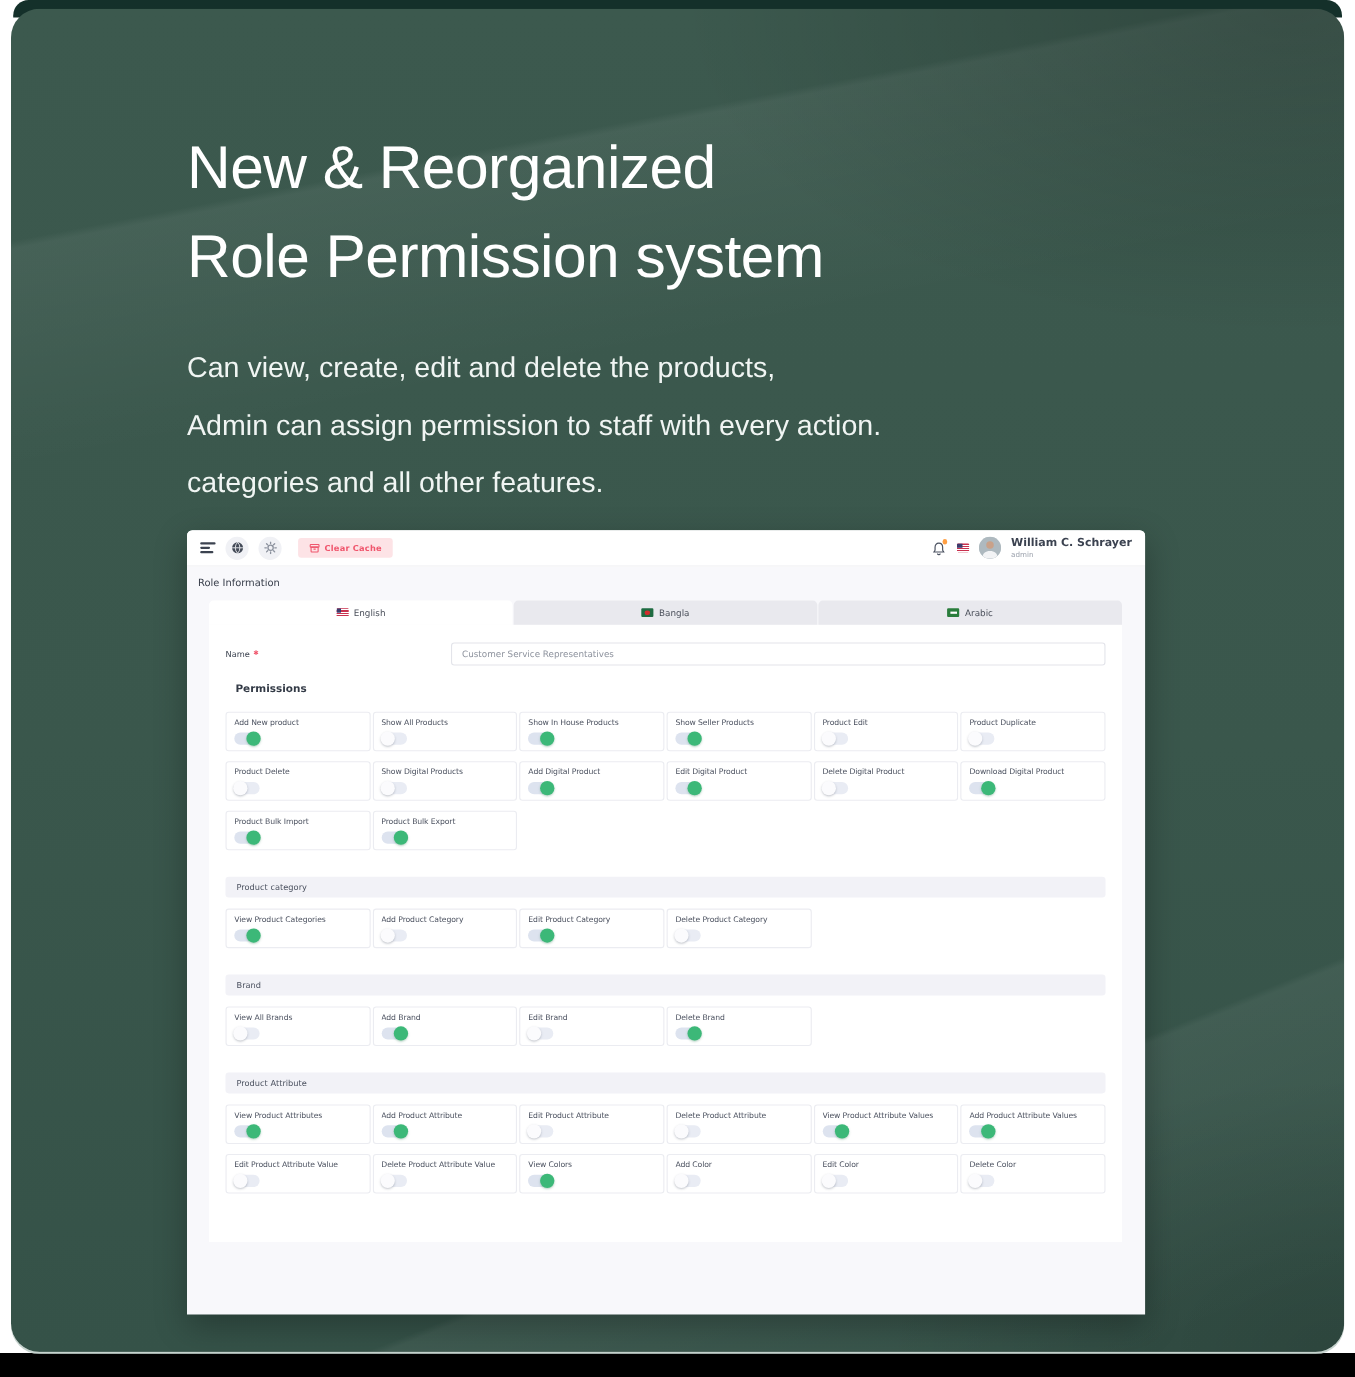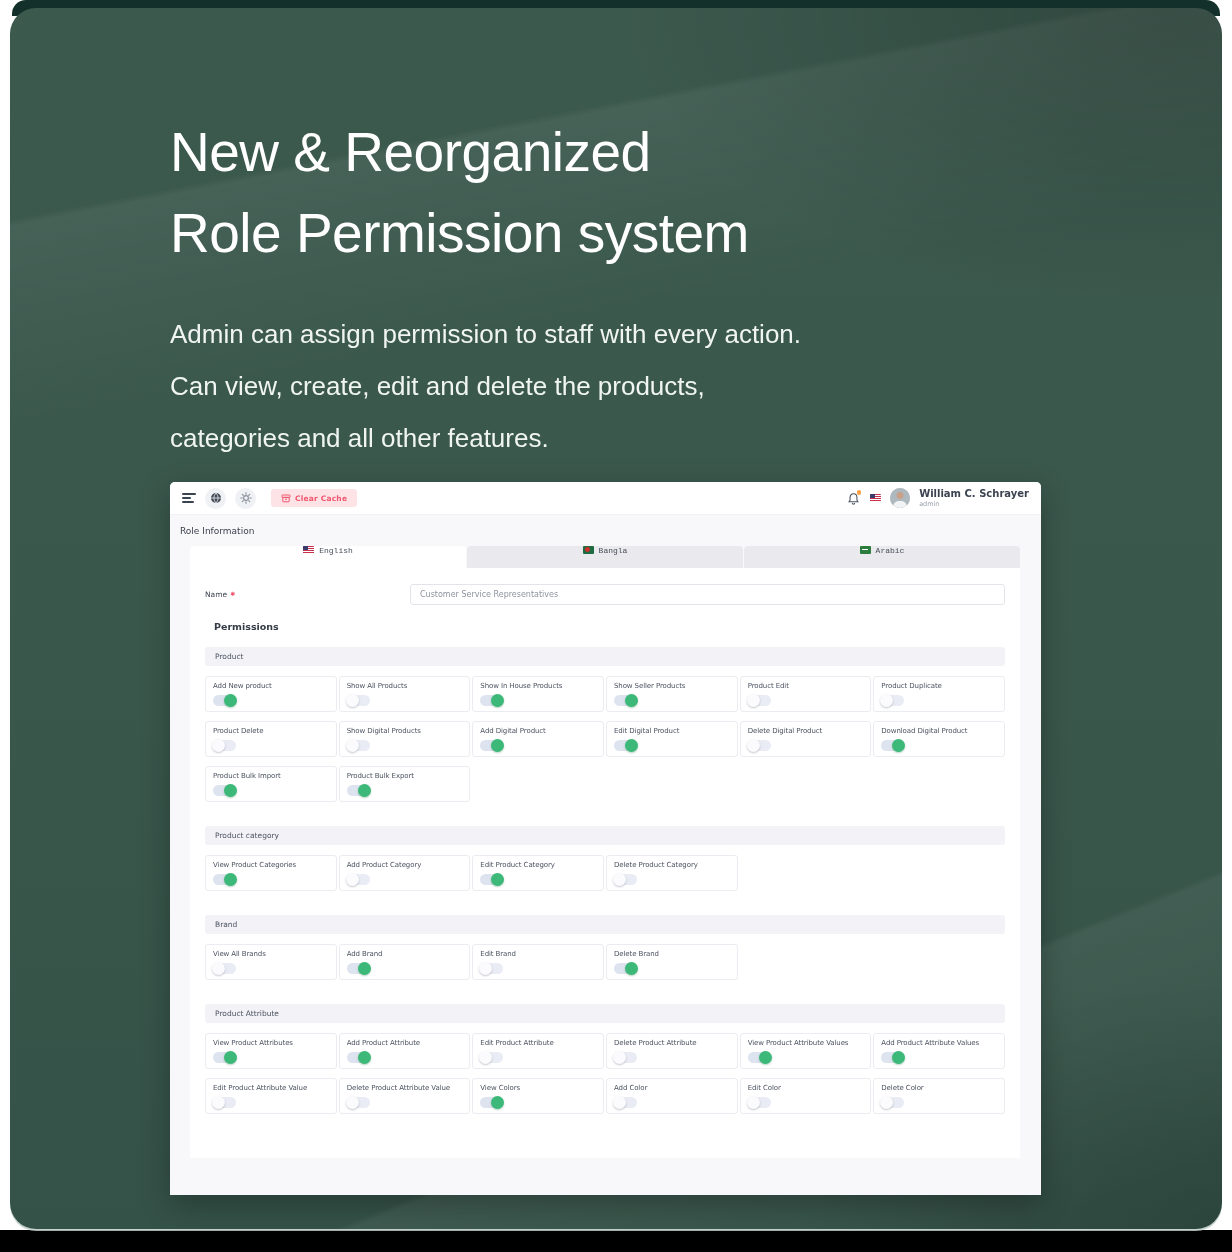--- a/index.html
+++ b/index.html
@@ -44,21 +44,21 @@
   .flag.bd::after{content:"";position:absolute;left:2.6px;top:1.4px;width:4.8px;height:4.8px;border-radius:50%;background:#d12d2d;}
   .flag.sa{background:#2a7d3c;}
   .flag.sa::after{content:"";position:absolute;left:2.4px;top:3.1px;width:6px;height:1.4px;background:#fff;}
   .avatar{width:20px;height:20px;border-radius:50%;overflow:hidden;background:#c3ccd1;flex:none;cursor:pointer;}
   .userbox{line-height:1.25;cursor:pointer;}
   .user-name{font-size:10px;font-weight:700;color:#3b4250;}
   .user-role{font-size:6.5px;color:#9aa0ab;}
 
   .page-title{padding:11px 10px 7px;font-size:9px;color:#393f4b;}
   .tabs{display:flex;margin:3px 20px 0;width:830px;}
-  .tab{flex:1;height:22px;display:flex;justify-content:center;gap:5px;font-size:8px;color:#4a4f5a;background:#e9e9ee;border-radius:4px 4px 0 0;cursor:pointer;font-family:Liberation Mono, monospace;}
+  .tab{flex:1;height:22px;display:flex;align-items:center;justify-content:center;gap:5px;font-size:8px;color:#4a4f5a;background:#e9e9ee;border-radius:4px 4px 0 0;cursor:pointer;}
   .tab + .tab{margin-left:1px;}
   .tab.active{background:#fff;}
 
   .content{margin:0 20px;width:830px;box-sizing:border-box;background:#fff;padding:14px 15px 20px;min-height:560px;}
   .name-row{display:flex;align-items:center;margin:2px 0 16px;}
   .name-label{width:205px;font-size:7.5px;color:#3c4350;}
   .req{color:#f0566d;font-size:6px;margin-left:3px;vertical-align:top;}
   .name-input{flex:1;height:21px;border:1px solid #e3e4ea;border-radius:3px;padding:0 9px;font-size:8px;color:#8e939e;background:#fff;outline:none;font-family:"DejaVu Sans",sans-serif;box-sizing:border-box;}
 
   .permissions-title{font-size:9.5px;font-weight:700;color:#333a46;margin:6px 0 15px 9px;}
@@ -77,22 +77,22 @@
 
 <div class="canvas">
   <div class="backdrop-top"></div>
   <div class="backdrop-bottom"></div>
 
   <div class="card"></div>
 
   <div class="hero">
     <h1><span>New &amp; Reorganized</span><br><span>Role Permission system</span></h1>
     <div class="desc">
+      <div>Can view, create, edit and delete the products,</div>
       <div>Admin can assign permission to staff with every action.</div>
-      <div>Can view, create, edit and delete the products,</div>
       <div>categories and all other features.</div>
     </div>
   </div>
 
   <div class="admin">
     <div class="topbar">
       <div class="menu-icon">
           <i></i>
           <i></i>
           <i></i>
@@ -168,21 +168,20 @@
     <div class="content">
       <div class="name-row">
         <div class="name-label"><span>Name</span><span class="req">✱</span></div>
         <input class="name-input" type="text" value="Customer Service Representatives" style="">
       </div>
 
       <div class="permissions-title">Permissions</div>
 
       <div id="sections-root">
           <div class="section">
-            <div class="section-bar">Product</div>
             <div class="grid">
               <div class="perm-card">
                 <div class="perm-label">Add New product</div>
                 <div class="toggle on">
                   <span class="knob"></span>
                 </div>
               </div>
               <div class="perm-card">
                 <div class="perm-label">Show All Products</div>
                 <div class="toggle">

